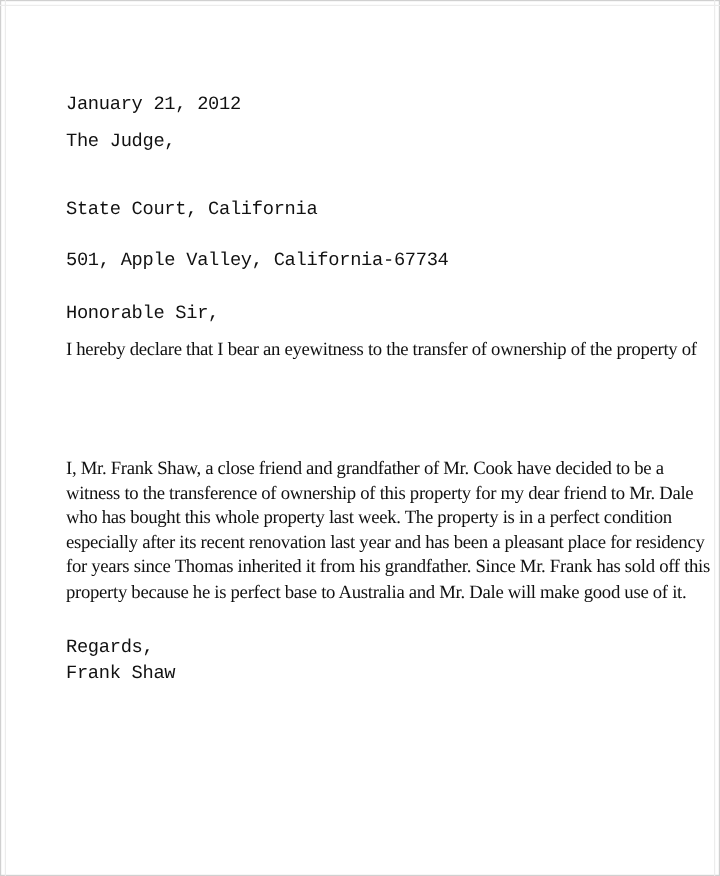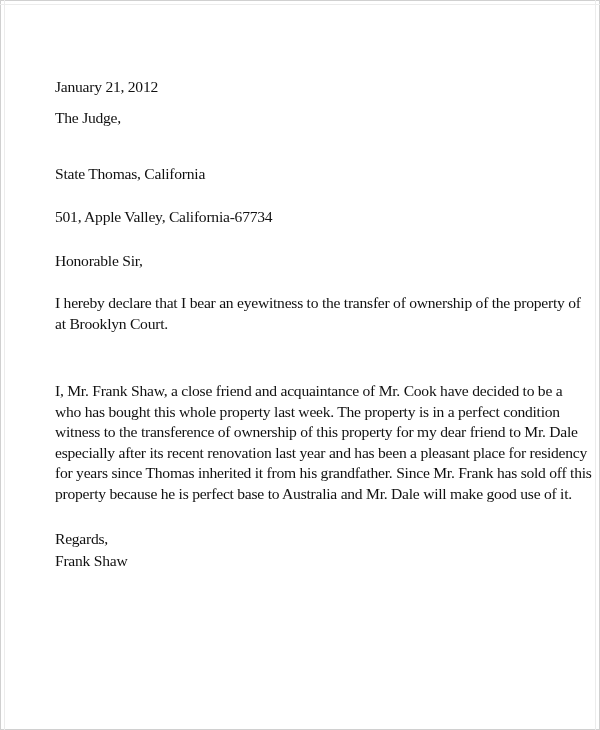--- a/index.html
+++ b/index.html
@@ -12,48 +12,47 @@
     border: 1px solid #d0d0d0; background: #ffffff;
   }
   .page-inner-left { position: absolute; left: 4px; top: 0; width: 1px; height: 730px; background: #ececec; }
   .page-inner-right { position: absolute; right: 4px; top: 0; width: 1px; height: 730px; background: #ececec; }
   .page-inner-top { position: absolute; left: 0; top: 4px; width: 600px; height: 1px; background: #ececec; }
   .letter {
     position: absolute; left: 55px; top: 0; width: 520px;
     font-family: "Liberation Serif", serif; font-size: 15.6px; color: #111;
     line-height: 20.6px; letter-spacing: -0.25px;
   }
-  .line { position: absolute; left: 0; white-space: nowrap; }
+  .line { position: absolute; left: 0; white-space: nowrap; font-family: Liberation Mono, monospace; }
   .para { position: absolute; left: 0; width: 505px; }
   .para span { display: block; white-space: nowrap; }
 </style>
 </head>
 <body>
 
 <div class="page"></div>
 <div class="page-inner-left"></div>
 <div class="page-inner-right"></div>
 <div class="page-inner-top"></div>
 
 <div class="letter">
   <div class="line" style="top:77px">January 21, 2012</div>
   <div class="line" style="top:108px">The Judge,</div>
-  <div class="line" style="top:164px">State Thomas, California</div>
+  <div class="line" style="top:164px">State Court, California</div>
   <div class="line" style="top:207px">501, Apple Valley, California-67734</div>
   <div class="line" style="top:251px">Honorable Sir,</div>
 
-  <div class="para" style="top:293px">
+  <div class="para" style="top:282px">
     <span>I hereby declare that I bear an eyewitness to the transfer of ownership of the property of</span>
-    <span>at Brooklyn Court.</span>
   </div>
 
   <div class="para" style="top:381px">
-    <span>I, Mr. Frank Shaw, a close friend and acquaintance of Mr. Cook have decided to be a</span>
+    <span>I, Mr. Frank Shaw, a close friend and grandfather of Mr. Cook have decided to be a</span>
+    <span>witness to the transference of ownership of this property for my dear friend to Mr. Dale</span>
     <span>who has bought this whole property last week. The property is in a perfect condition</span>
-    <span>witness to the transference of ownership of this property for my dear friend to Mr. Dale</span>
     <span>especially after its recent renovation last year and has been a pleasant place for residency</span>
     <span>for years since Thomas inherited it from his grandfather. Since Mr. Frank has sold off this</span>
     <span>property because he is perfect base to Australia and Mr. Dale will make good use of it.</span>
   </div>
 
   <div class="line" style="top:529px">Regards,</div>
   <div class="line" style="top:551px">Frank Shaw</div>
 </div>
 
 </body></html>

